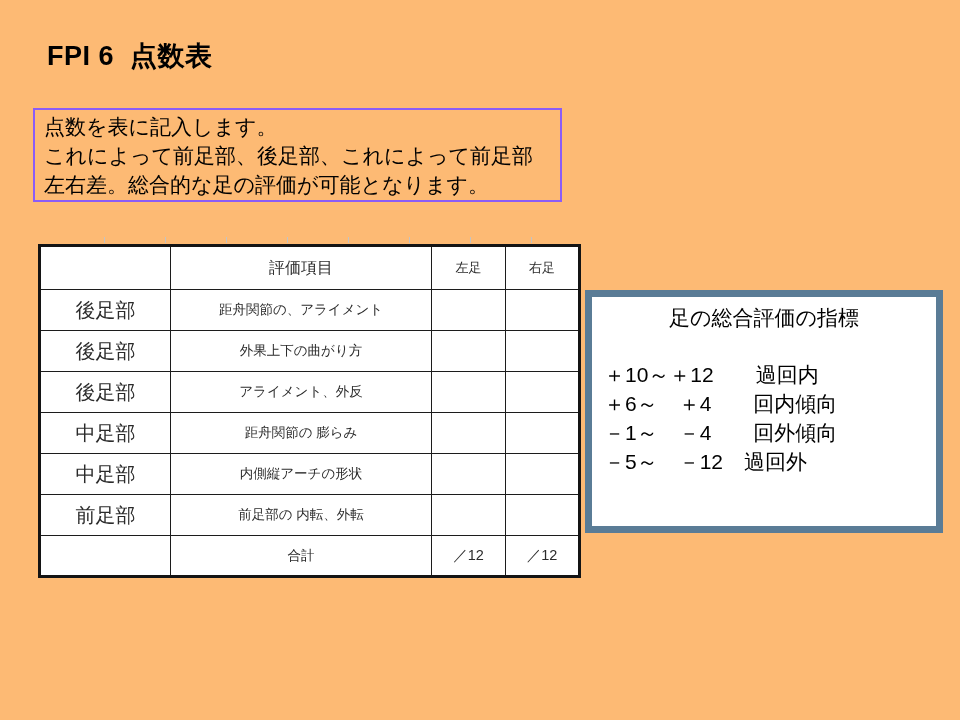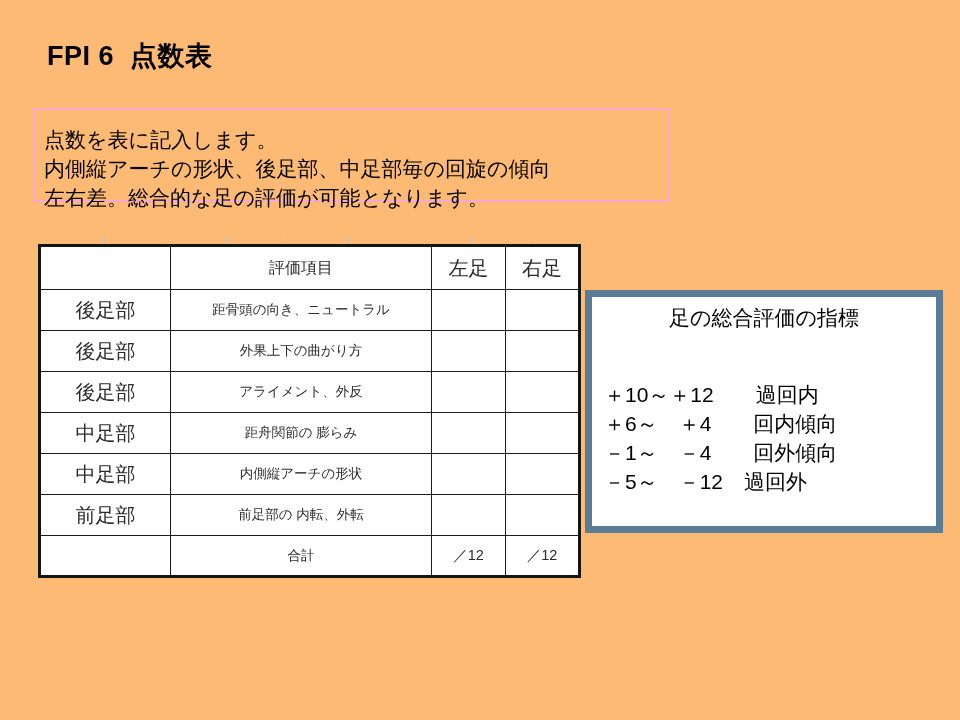--- a/index.html
+++ b/index.html
@@ -31,25 +31,25 @@
     letter-spacing: 0.5px;
     white-space: pre;
     color: #000000;
   }
 
   
   .intro-box {
     position: absolute;
     left: 33px;
     top: 108px;
-    width: 637px;
+    width: 529px;
     height: 94px;
     box-sizing: border-box;
-    border: 2px solid #f9a8d4;
-    padding: 15px 9px;
+    border: 2px solid #8b5cf6;
+    padding: 2px 9px;
   }
   .intro-line {
     font-size: 21px;
     line-height: 29px;
     white-space: pre;
     color: #000000;
   }
 
   
   .grid-ticks {
@@ -83,21 +83,21 @@
     text-align: center;
     vertical-align: middle;
     font-weight: normal;
     color: #2b2b2b;
     padding: 0;
     overflow: hidden;
   }
   .score-table thead tr { height: 44px; }
   .score-table tbody tr { height: 41px; }
   .h-item { font-size: 16px; }
-  .h-foot { font-size: 20px; }
+  .h-foot { font-size: 13px; }
   .cell-region { font-size: 20px; }
   .cell-item { font-size: 13.5px; }
   .cell-score { font-size: 14px; }
   .sum-left {
     border-left: 3px solid #0e0e0e;
     border-top: 3px solid #0e0e0e;
     border-bottom: 3px solid #0e0e0e;
     border-right: 2px solid #0e0e0e;
     text-align: right;
     padding-right: 5px;
@@ -123,40 +123,40 @@
     border: 7px solid #a3a3a3;
     background: #ffffff;
     padding-top: 7px;
   }
   .index-title {
     text-align: center;
     font-size: 21px;
     color: #000000;
   }
   .index-lines {
-    margin-top: 48px;
+    margin-top: 28px;
     padding-left: 12px;
   }
   .index-line {
     font-size: 21px;
     line-height: 29px;
     white-space: pre;
     color: #000000;
   }
 </style>
 </head>
 <body>
 
 <div class="slide">
 
   <div class="slide-title">FPI 6  点数表</div>
 
   <div class="intro-box">
     <div class="intro-line">点数を表に記入します。</div>
-    <div class="intro-line">内側縦アーチの形状、後足部、中足部毎の回旋の傾向</div>
+    <div class="intro-line">これによって前足部、後足部、これによって前足部</div>
     <div class="intro-line">左右差。総合的な足の評価が可能となります。</div>
   </div>
 
   <div class="grid-ticks"></div>
 
   <table class="score-table">
     <colgroup>
       <col style="width:131px">
       <col style="width:261px">
       <col style="width:74px">
@@ -166,21 +166,21 @@
       <tr>
         <th></th>
         <th class="h-item">評価項目</th>
         <th class="h-foot">左足</th>
         <th class="h-foot">右足</th>
       </tr>
     </thead>
     <tbody>
       <tr>
         <td class="cell-region">後足部</td>
-        <td class="cell-item">距骨頭の向き、ニュートラル</td>
+        <td class="cell-item">距舟関節の、アライメント</td>
         <td class="cell-score"></td>
         <td class="cell-score"></td>
       </tr>
       <tr>
         <td class="cell-region">後足部</td>
         <td class="cell-item">外果上下の曲がり方</td>
         <td class="cell-score"></td>
         <td class="cell-score"></td>
       </tr>
       <tr>

